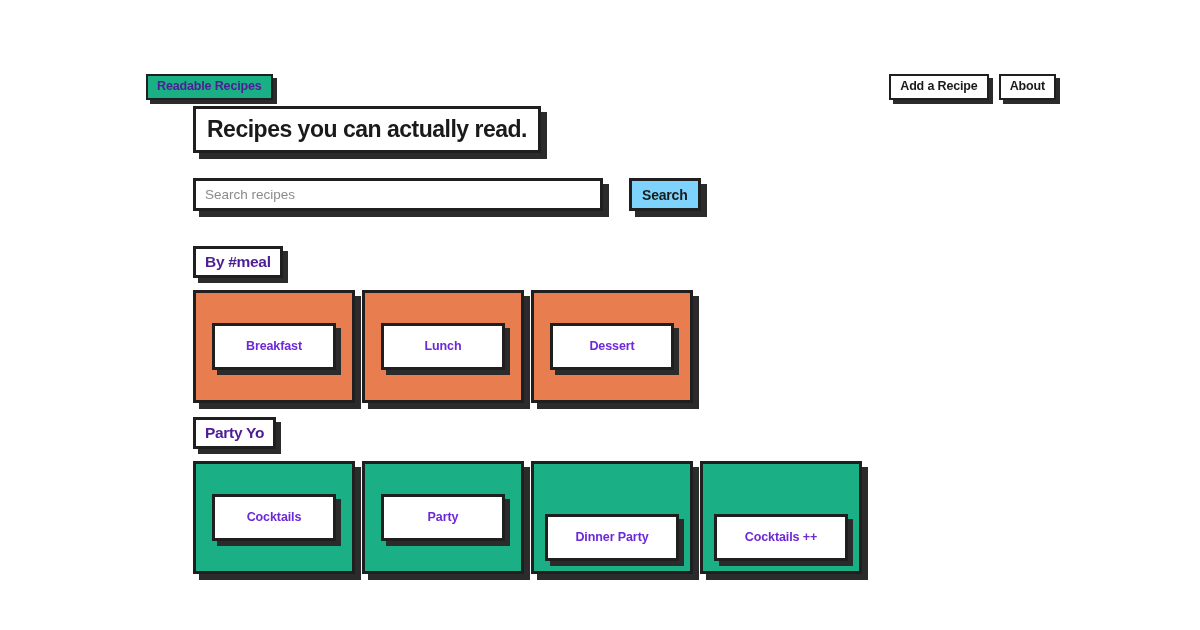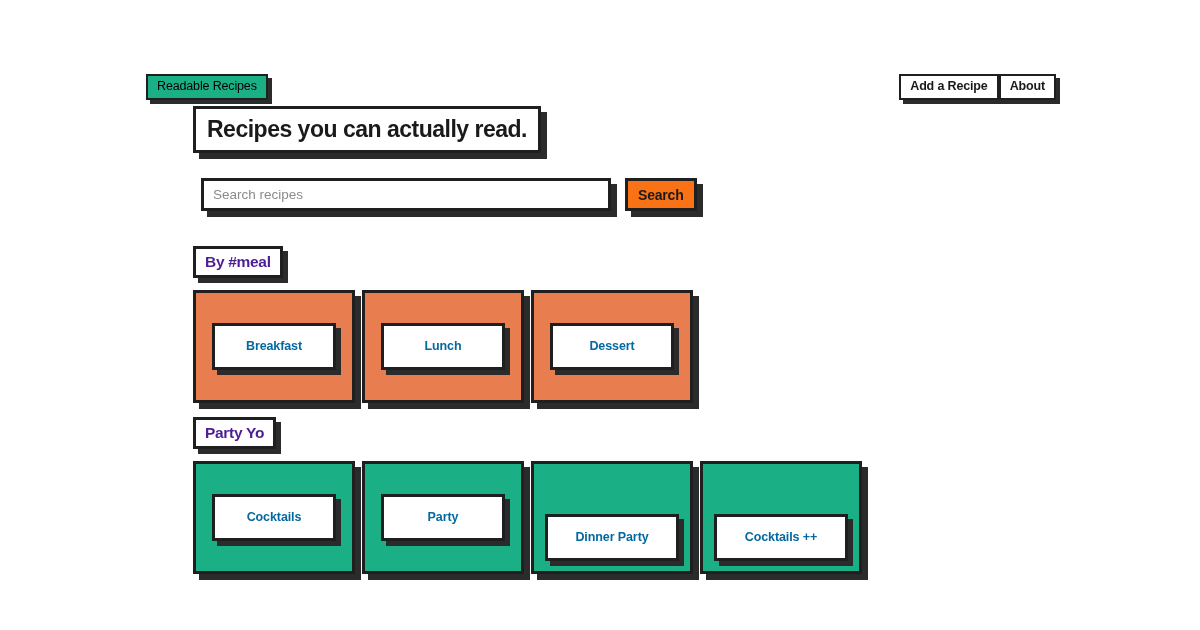--- a/index.html
+++ b/index.html
@@ -27,34 +27,35 @@
     top: 74px;
     width: 910px;
     height: 26px;
     display: flex;
     align-items: flex-start;
     justify-content: space-between;
   }
 
   .brand {
     background: #1BAF86;
-    color: #000000;
+    color: #4c1d95;
     border: 2px solid #1f1f1f;
     box-shadow: 4px 4px 0 #2b2b2b;
     font-size: 12.5px;
-    font-weight: normal;
+    font-weight: bold;
     letter-spacing: -0.15px;
     padding: 4px 9px 5px 9px;
     line-height: 13px;
     white-space: nowrap;
   }
 
   .navlinks {
     display: flex;
     align-items: flex-end;
+    gap: 10px;
   }
 
   .navbtn {
     background: #ffffff;
     color: #1a1a1a;
     border: 2px solid #1f1f1f;
     box-shadow: 4px 4px 0 #2b2b2b;
     font-size: 12.5px;
     font-weight: bold;
     letter-spacing: -0.15px;
@@ -83,42 +84,41 @@
     letter-spacing: -0.5px;
     line-height: 26px;
     padding: 7px 11px 8px 11px;
     white-space: nowrap;
   }
 
   
   .searchrow {
     display: flex;
     align-items: flex-start;
-    gap: 14px;
+    gap: 26px;
     margin-top: 25px;
-    margin-left: 8px;
   }
 
   .search-input {
     width: 410px;
     height: 33px;
     background: #ffffff;
     border: 3px solid #1f1f1f;
     box-shadow: 6px 6px 0 #2b2b2b;
     font-family: "Liberation Sans", sans-serif;
     font-size: 13.5px;
     color: #1a1a1a;
     padding: 0 9px;
     outline: none;
   }
   .search-input::placeholder { color: #8b8b8b; }
 
   .search-btn {
     height: 33px;
-    background: #f97316;
+    background: #7dd3fc;
     color: #1a1a1a;
     border: 3px solid #1f1f1f;
     box-shadow: 6px 6px 0 #2b2b2b;
     font-family: "Liberation Sans", sans-serif;
     font-size: 14px;
     font-weight: bold;
     letter-spacing: -0.2px;
     padding: 0 10px;
     cursor: pointer;
     white-space: nowrap;
@@ -159,21 +159,21 @@
     align-items: center;
     justify-content: center;
     cursor: pointer;
   }
 
   .card.orange { background: #E87D50; }
   .card.green  { background: #1BAF86; }
 
   .card-label {
     background: #ffffff;
-    color: #0369a1;
+    color: #6d28d9;
     border: 3px solid #1f1f1f;
     box-shadow: 5px 5px 0 #2b2b2b;
     font-size: 12.5px;
     font-weight: bold;
     letter-spacing: -0.1px;
     line-height: 14px;
     text-align: center;
     min-width: 124px;
     padding: 13px 8px 14px 8px;
     white-space: nowrap;

